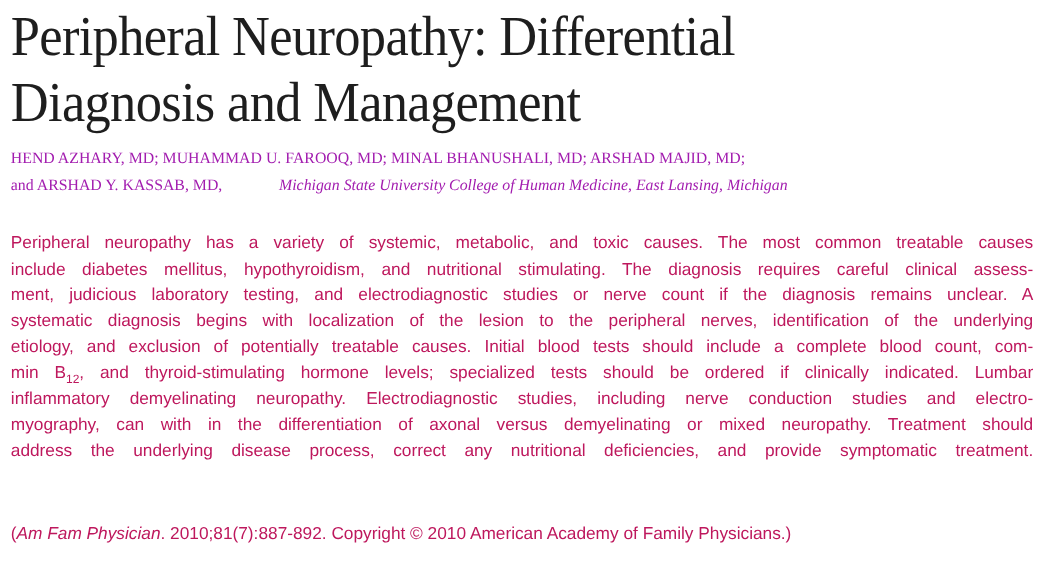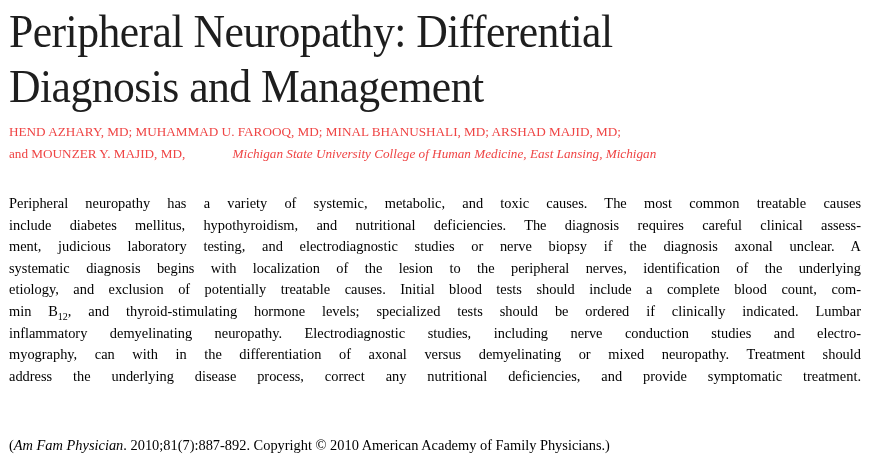--- a/index.html
+++ b/index.html
@@ -38,34 +38,34 @@
   }
   .title span { display: block; }
   .authors {
     position: absolute;
     left: 9px;
     top: 121px;
     width: 860px;
     font-family: "Liberation Serif", "DejaVu Serif", serif;
     font-size: 13.2px;
     line-height: 22px;
-    color: #ef4444;
+    color: #a21caf;
     white-space: nowrap;
   }
   .authors .line { display: block; }
   .authors .affil { font-style: italic; margin-left: 44px; }
   .abstract {
     position: absolute;
     left: 9px;
     top: 193px;
     width: 852px;
-    font-family: Liberation Serif, serif;
+    font-family: Liberation Sans, sans-serif;
     font-size: 14.4px;
     line-height: 21.6px;
-    color: #000000;
+    color: #be185d;
   }
   .abstract .line {
     display: block;
     white-space: nowrap;
     text-align: justify;
     text-align-last: justify;
   }
   .abstract .line.last {
     text-align-last: left;
     margin-top: 48px;
@@ -81,27 +81,27 @@
 
 <div class="page">
 
   <h1 class="title">
     <span>Peripheral Neuropathy: Differential</span>
     <span>Diagnosis and Management</span>
   </h1>
 
   <div class="authors">
     <span class="line">HEND AZHARY, MD; MUHAMMAD U. FAROOQ, MD; MINAL BHANUSHALI, MD; ARSHAD MAJID, MD;</span>
-    <span class="line"><span>and MOUNZER Y. MAJID, MD, </span><span class="affil">Michigan State University College of Human Medicine, East Lansing, Michigan</span></span>
+    <span class="line"><span>and ARSHAD Y. KASSAB, MD, </span><span class="affil">Michigan State University College of Human Medicine, East Lansing, Michigan</span></span>
   </div>
 
   <div class="abstract">
     <span class="line">Peripheral neuropathy has a variety of systemic, metabolic, and toxic causes. The most common treatable causes</span>
-    <span class="line">include diabetes mellitus, hypothyroidism, and nutritional deficiencies. The diagnosis requires careful clinical assess-</span>
-    <span class="line">ment, judicious laboratory testing, and electrodiagnostic studies or nerve biopsy if the diagnosis axonal unclear. A</span>
+    <span class="line">include diabetes mellitus, hypothyroidism, and nutritional stimulating. The diagnosis requires careful clinical assess-</span>
+    <span class="line">ment, judicious laboratory testing, and electrodiagnostic studies or nerve count if the diagnosis remains unclear. A</span>
     <span class="line">systematic diagnosis begins with localization of the lesion to the peripheral nerves, identification of the underlying</span>
     <span class="line">etiology, and exclusion of potentially treatable causes. Initial blood tests should include a complete blood count, com-</span>
     <span class="line"><span>min B</span><sub>12</sub><span>, and thyroid-stimulating hormone levels; specialized tests should be ordered if clinically indicated. Lumbar</span></span>
     <span class="line">inflammatory demyelinating neuropathy. Electrodiagnostic studies, including nerve conduction studies and electro-</span>
     <span class="line">myography, can with in the differentiation of axonal versus demyelinating or mixed neuropathy. Treatment should</span>
     <span class="line">address the underlying disease process, correct any nutritional deficiencies, and provide symptomatic treatment.</span>
     <span class="line last"><span>(</span><span class="citation-journal">Am Fam Physician</span><span>. 2010;81(7):887-892. Copyright © 2010 American Academy of Family Physicians.)</span></span>
   </div>
 
 </div>

